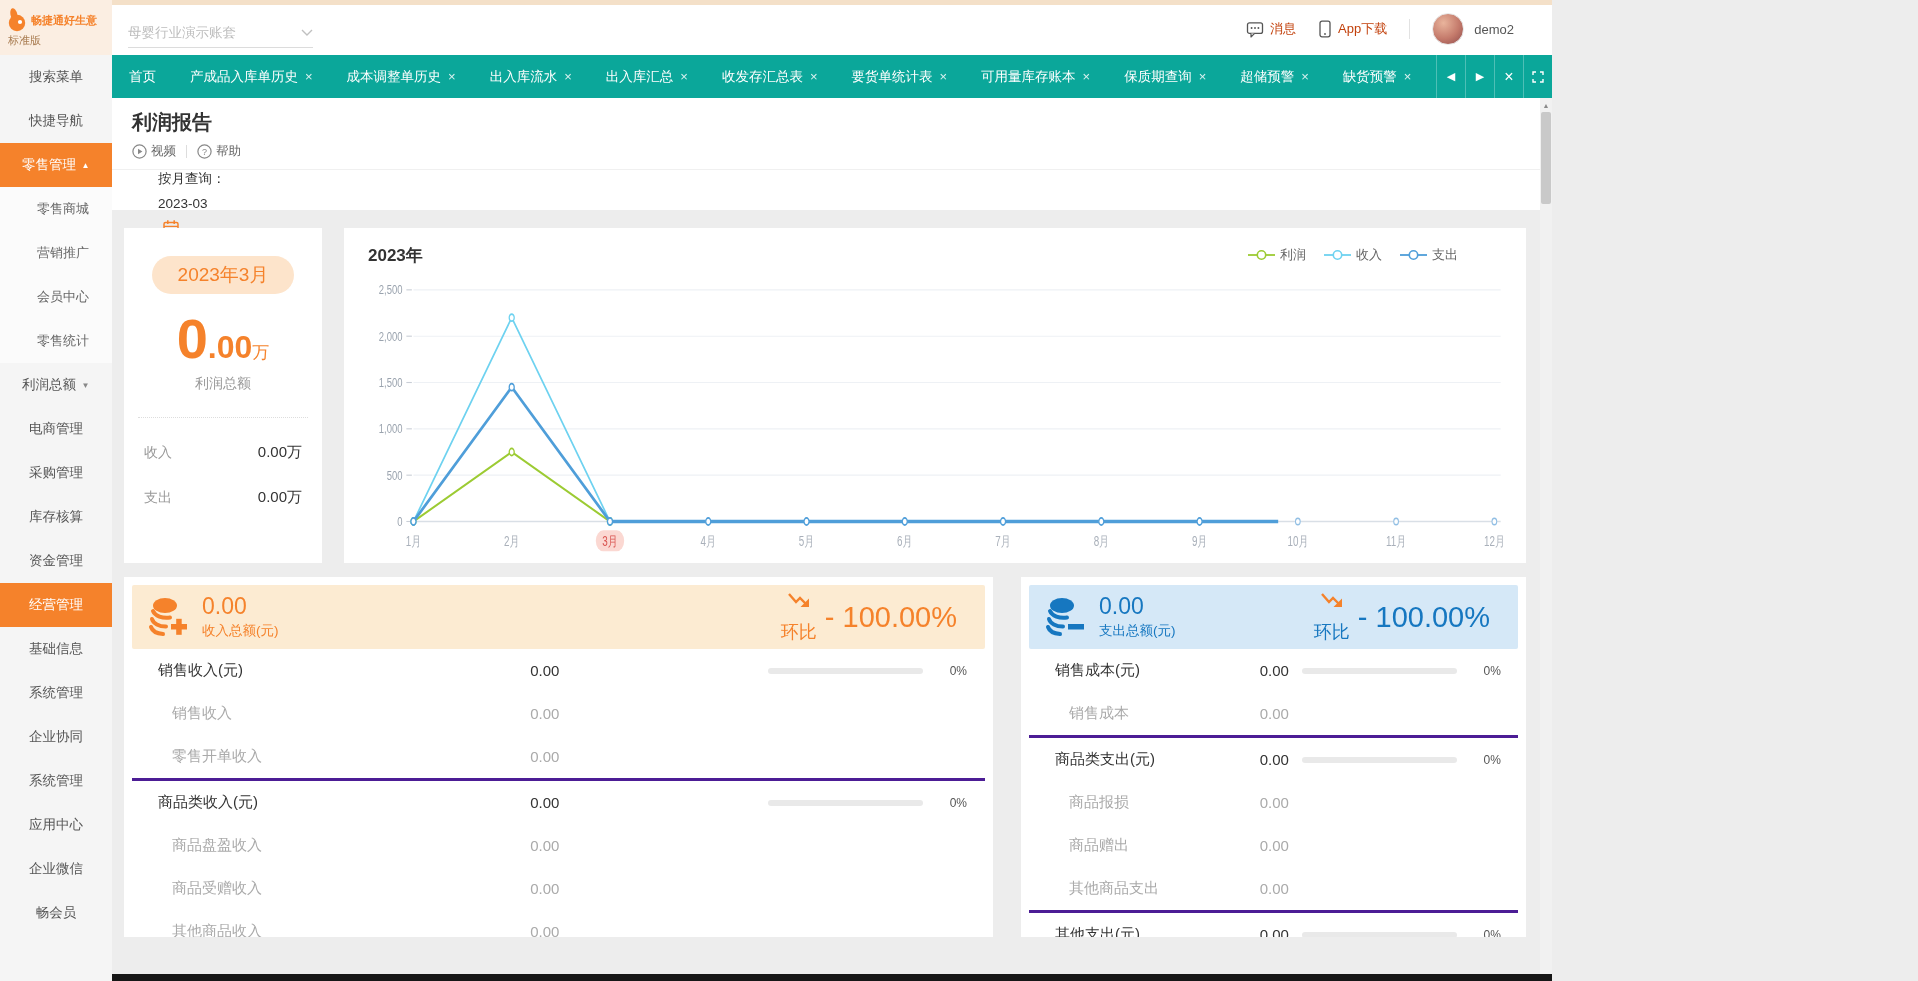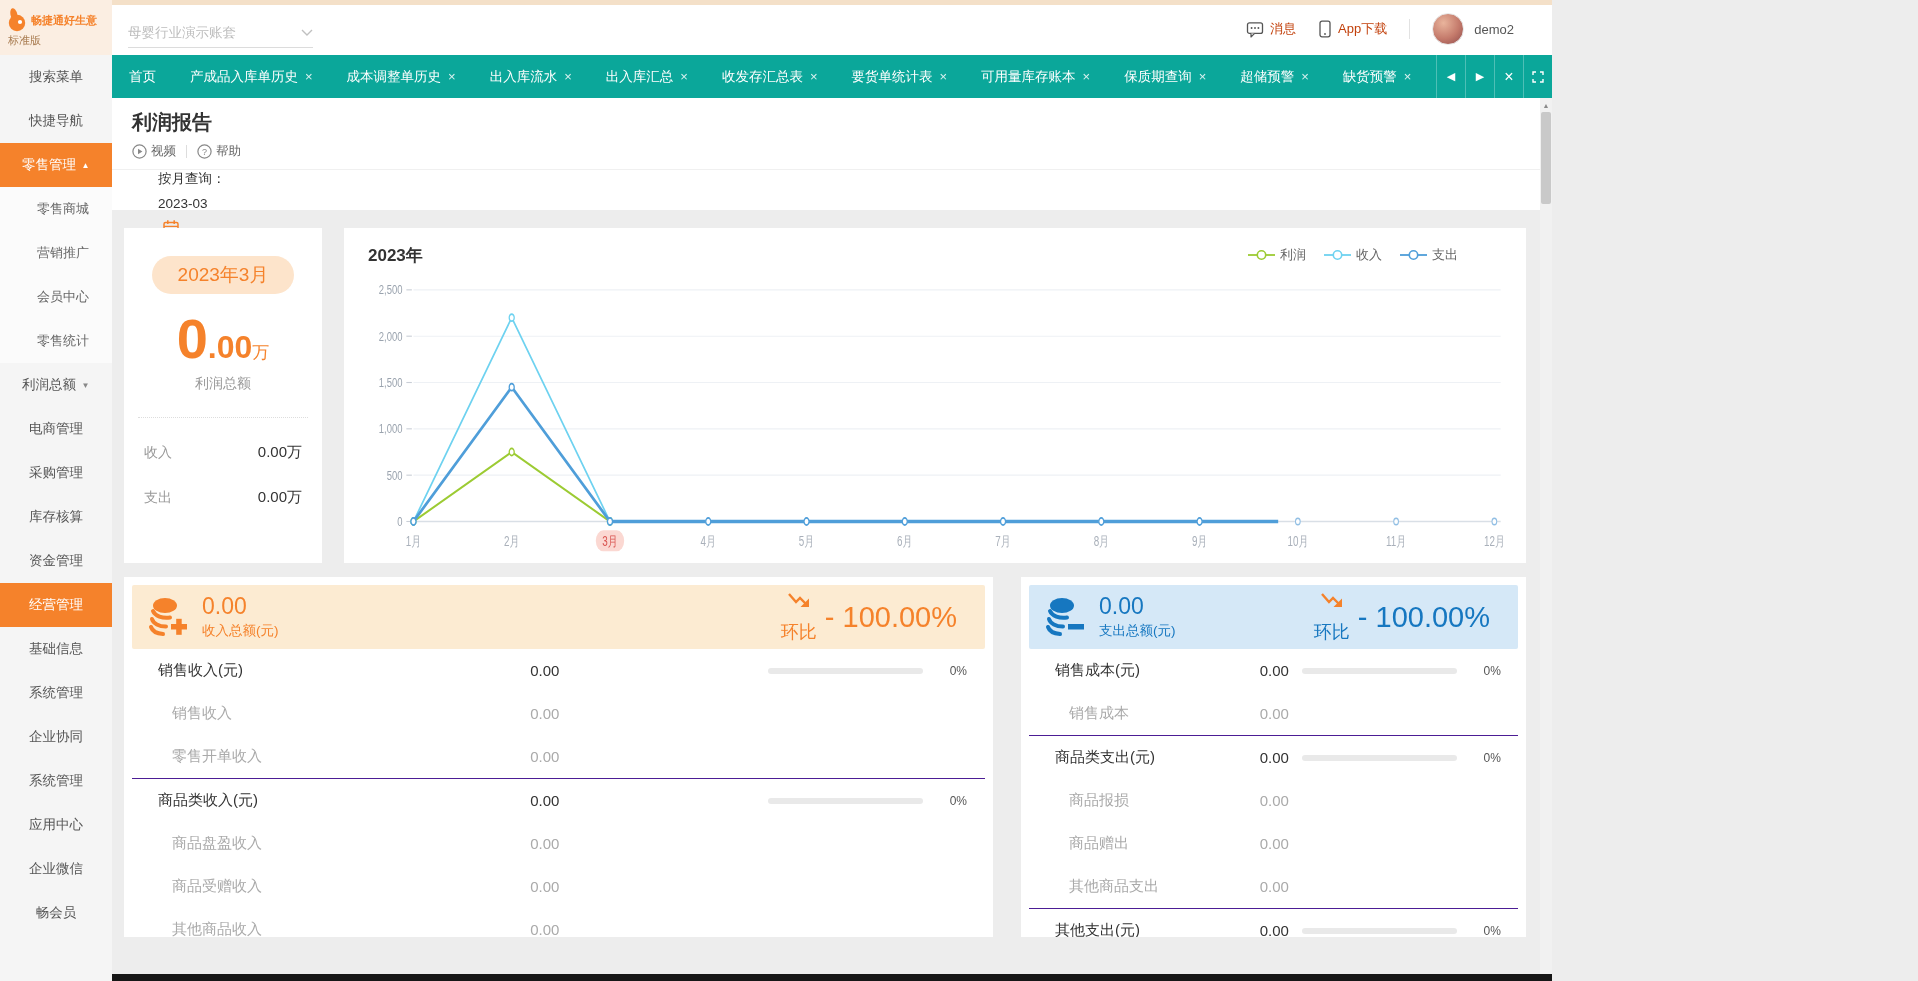--- a/index.html
+++ b/index.html
@@ -91,21 +91,21 @@
   .stat-panel.left .stat-head { background:#fcebd2; color:#f5822b; }
   .stat-panel.right .stat-head { background:#d5e8f7; color:#1677c0; }
   .stat-icon { margin-right:14px; display:flex; }
   .stat-tot .tv { font-size:23px; line-height:1.1; }
   .stat-tot .tl { font-size:13.5px; margin-top:2px; }
   .stat-spacer { flex:1; }
   .ratio-block { display:flex; align-items:center; gap:8px; }
   .ratio-left { display:flex; flex-direction:column; align-items:center; }
   .ratio-label { font-size:18px; margin-top:5px; }
   .ratio-value { font-size:29px; }
-  .stat-group { border-bottom:1px solid #4c1d95; }
+  .stat-group { border-bottom:3px solid #4c1d95; }
   .stat-group:last-child { border-bottom:none; }
   .stat-row { display:grid; grid-template-columns:46% 1fr 168px 44px; align-items:center; height:43px; padding:0 18px 0 26px; }
   .stat-row .rl { font-size:15px; color:#333; }
   .stat-row.sub .rl { color:#aaa; padding-left:14px; }
   .stat-row .rv { font-size:15px; color:#333; }
   .stat-row.sub .rv { color:#aaa; }
   .pbar { width:155px; height:6px; border-radius:3px; background:#e9e9e9; justify-self:end; }
   .rp { font-size:12px; color:#555; justify-self:end; }
 
   

